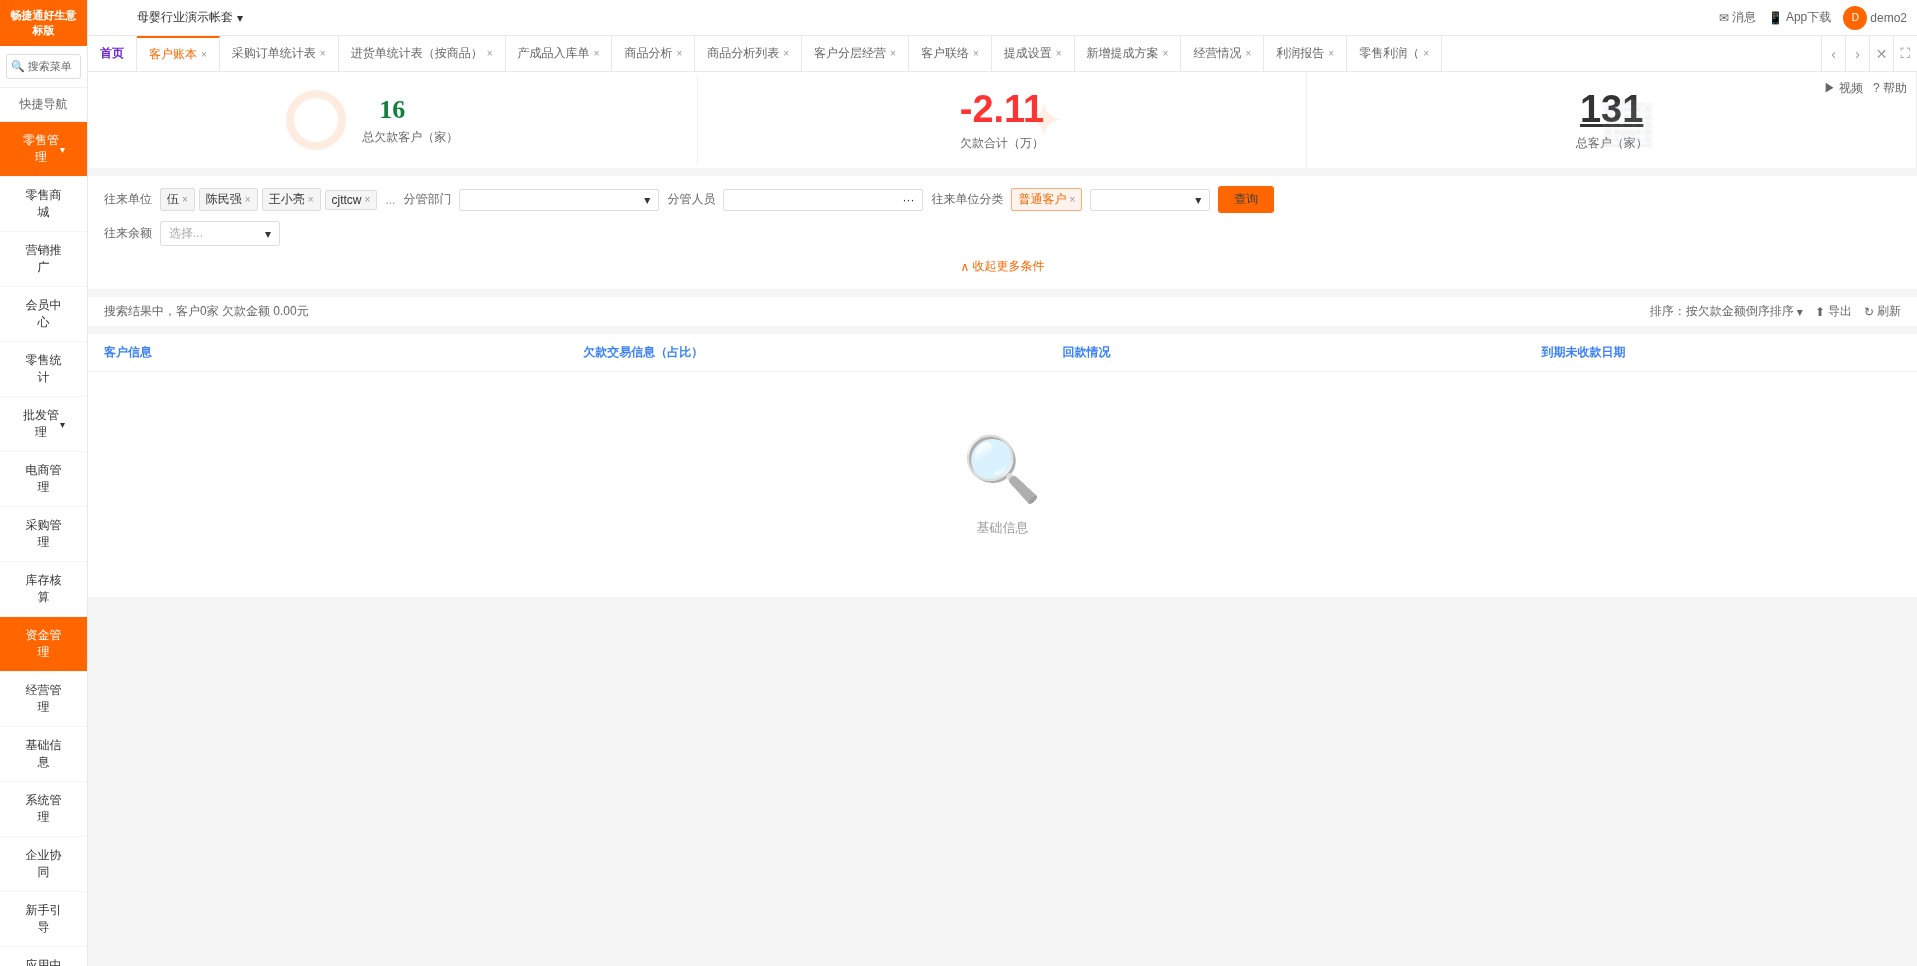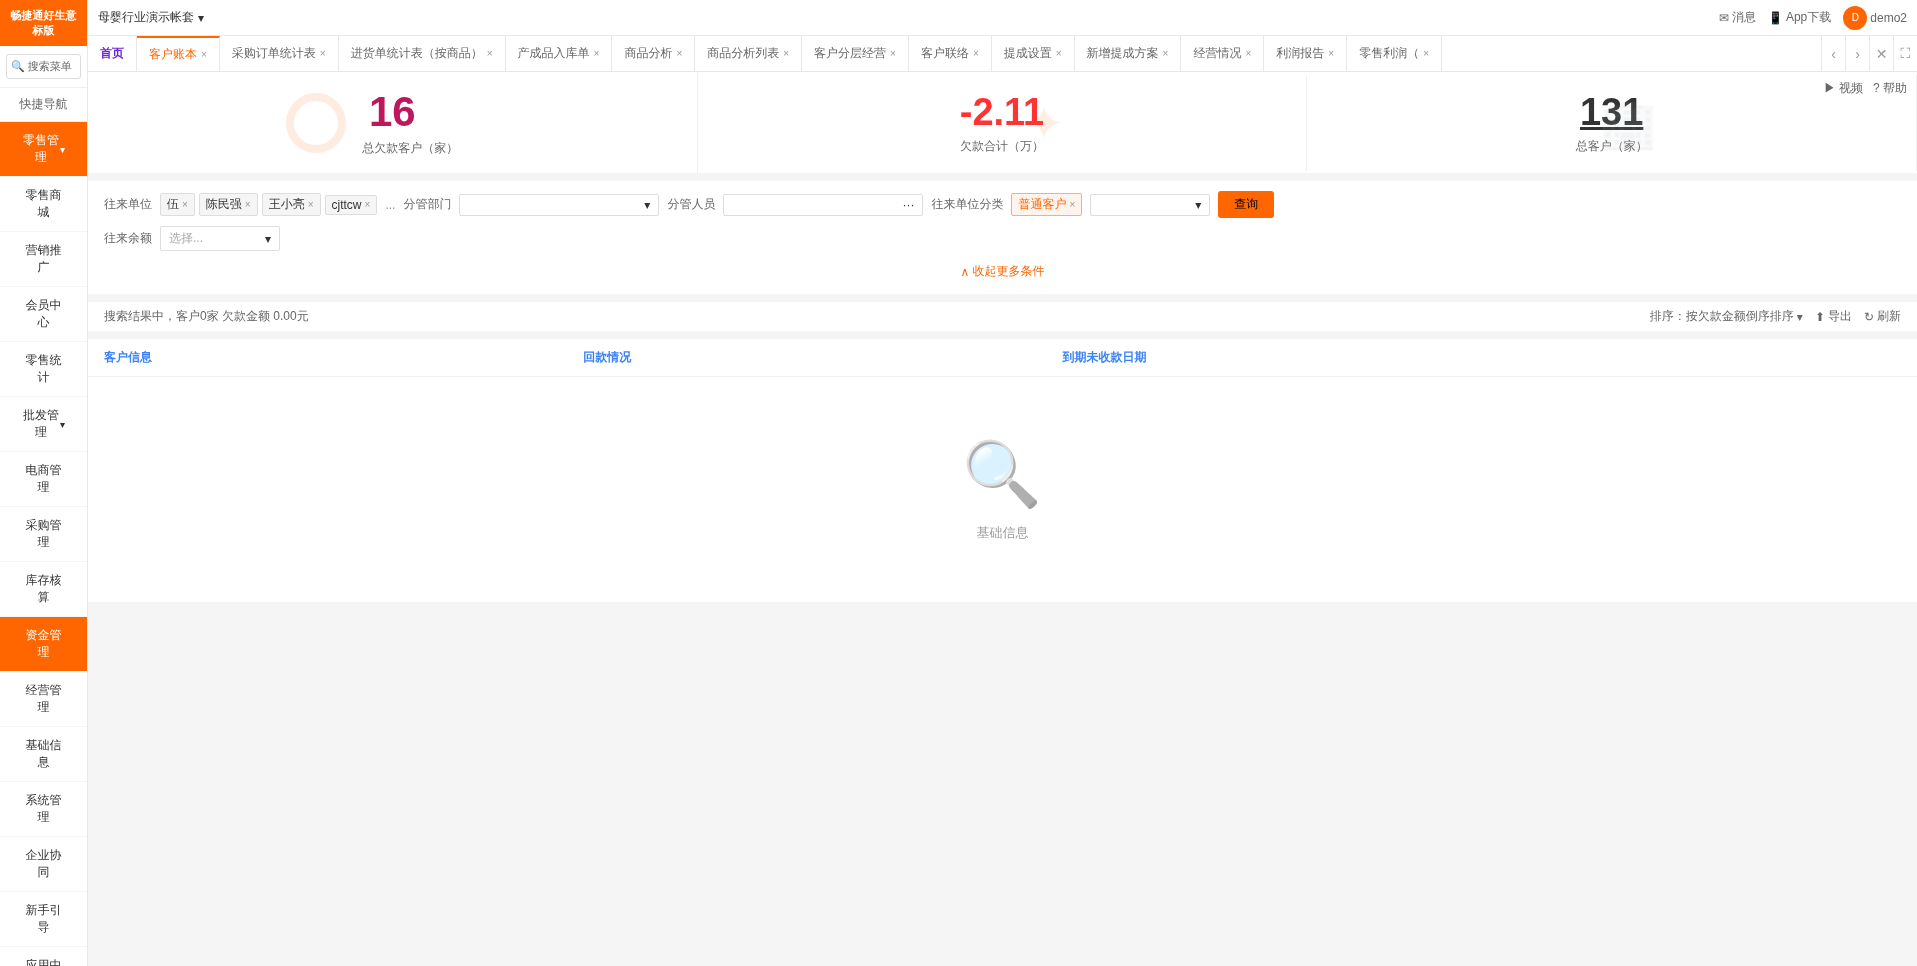--- a/index.html
+++ b/index.html
@@ -13,21 +13,21 @@
     .sidebar-search-btn { width: 100%; background: none; border: 1px solid #ddd; border-radius: 3px; padding: 4px; font-size: 11px; color: #666; cursor: pointer; display: flex; align-items: center; gap: 3px; }
     .sidebar-nav-btn { padding: 8px 6px; border-bottom: 1px solid #f0f0f0; text-align: center; font-size: 12px; color: #666; cursor: pointer; }
     .sidebar-menu-item { padding: 10px 22px; text-align: center; font-size: 12px; color: #333; cursor: pointer; border-bottom: 1px solid #f5f5f5; }
     .sidebar-menu-item.active { background: #ff6600; color: #fff; }
 
     
     .main { flex: 1; display: flex; flex-direction: column; overflow: hidden; }
 
     
     .top-header { height: 36px; background: #fff; border-bottom: 1px solid #e8e8e8; display: flex; align-items: center; justify-content: space-between; padding: 0 10px; flex-shrink: 0; }
-    .top-header-left { display: flex; align-items: center; gap: 8px; }
+    .top-header-left { display: flex; align-items: center; gap: 8px; margin-left: 39px; }
     .industry-selector { font-size: 12px; color: #333; cursor: pointer; display: flex; align-items: center; gap: 4px; }
     .top-header-right { display: flex; align-items: center; gap: 12px; font-size: 12px; color: #666; }
     .top-header-right span { cursor: pointer; display: flex; align-items: center; gap: 3px; }
     .avatar { width: 24px; height: 24px; border-radius: 50%; background: #ff6600; display: flex; align-items: center; justify-content: center; color: #fff; font-size: 10px; }
 
     
     .tabs-bar { height: 36px; background: #fff; border-bottom: 1px solid #e8e8e8; display: flex; align-items: center; flex-shrink: 0; overflow: hidden; }
     .tab { padding: 0 12px; height: 100%; display: flex; align-items: center; gap: 4px; font-size: 12px; color: #666; cursor: pointer; border-right: 1px solid #e8e8e8; white-space: nowrap; flex-shrink: 0; }
     .tab.active { background: #fff; color: #ff6600; border-top: 2px solid #ff6600; }
     .tab.home { color: #6d28d9; font-weight: bold; }
@@ -49,21 +49,21 @@
     .filter-row { display: flex; align-items: center; gap: 8px; margin-bottom: 8px; flex-wrap: wrap; }
     .filter-label { font-size: 12px; color: #666; white-space: nowrap; }
     .filter-tags { display: flex; align-items: center; gap: 4px; flex-wrap: wrap; }
     .filter-tag { background: #f5f5f5; border: 1px solid #ddd; border-radius: 2px; padding: 2px 6px; font-size: 12px; color: #333; display: flex; align-items: center; gap: 3px; }
     .filter-tag-close { cursor: pointer; color: #999; font-size: 10px; }
     .filter-tag-more { color: #999; cursor: pointer; }
     .filter-select { border: 1px solid #ddd; border-radius: 2px; padding: 3px 8px; font-size: 12px; color: #333; min-width: 120px; display: flex; align-items: center; justify-content: space-between; cursor: pointer; }
     .filter-select-wide { min-width: 200px; }
     .filter-collapse { text-align: center; padding: 4px; }
     .collapse-btn { color: #ff6600; cursor: pointer; font-size: 12px; display: flex; align-items: center; justify-content: center; gap: 3px; }
-    .query-btn { background: #ff6600; color: #000000; border: none; border-radius: 3px; padding: 5px 16px; font-size: 12px; cursor: pointer; }
+    .query-btn { background: #ff6600; color: #404040; border: none; border-radius: 3px; padding: 5px 16px; font-size: 12px; cursor: pointer; }
 
     
     .results-bar { background: #fff; padding: 6px 16px; margin-bottom: 8px; display: flex; align-items: center; justify-content: space-between; }
     .results-info { font-size: 12px; color: #666; }
     .results-actions { display: flex; align-items: center; gap: 12px; font-size: 12px; color: #666; }
     .results-actions span { cursor: pointer; display: flex; align-items: center; gap: 3px; }
 
     
     .data-table { background: #fff; }
     .table-header { display: grid; grid-template-columns: 2fr 2fr 2fr 1.5fr; padding: 10px 16px; border-bottom: 1px solid #f0f0f0; }
@@ -206,21 +206,21 @@
   </div>
 
   <div class="content">
 
     <div class="stats-bar">
 
       <div class="stat-block">
         <div style="position:relative;display:flex;flex-direction:column;align-items:center;">
 
           <div style="position:absolute;left:-40px;top:50%;transform:translateY(-50%);width:60px;height:60px;border-radius:50%;border:8px solid #ff6600;opacity:0.12;"></div>
-          <div style="font-size:42px;font-weight:bold;color:#be185d;">16</div>
+          <div style="font-size:26px;font-weight:bold;color:#15803d;font-family:Liberation Serif, serif;">16</div>
           <div style="font-size:12px;color:#666;margin-top:4px;margin-left:36px;">总欠款客户（家）</div>
         </div>
       </div>
 
       <div class="stat-block">
         <div style="position:relative;display:flex;flex-direction:column;align-items:center;">
           <div style="position:absolute;right:-20px;top:50%;transform:translateY(-50%);opacity:0.1;font-size:48px;color:#ff6600;">✦</div>
           <div style="font-size:38px;font-weight:bold;color:#ff3333;">-2.11</div>
           <div style="font-size:12px;color:#666;margin-top:4px;">欠款合计（万）</div>
         </div>
@@ -311,20 +311,21 @@
         <span>
           <span>↻</span>
           <span>刷新</span>
         </span>
       </div>
     </div>
 
     <div class="data-table">
       <div class="table-header" id="table-headers">
           <div class="table-header-cell">客户信息</div>
+          <div class="table-header-cell">欠款交易信息（占比）</div>
           <div class="table-header-cell">回款情况</div>
           <div class="table-header-cell">到期未收款日期</div>
         </div>
       <div class="empty-state">
         <div class="empty-icon">🔍</div>
         <div class="empty-text">基础信息</div>
       </div>
     </div>
 
   </div>

